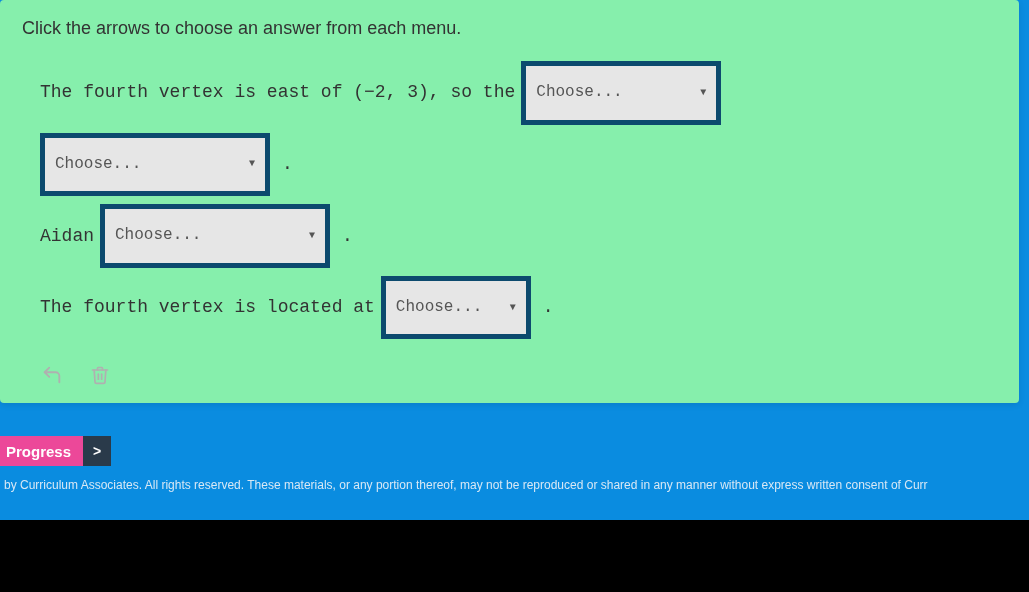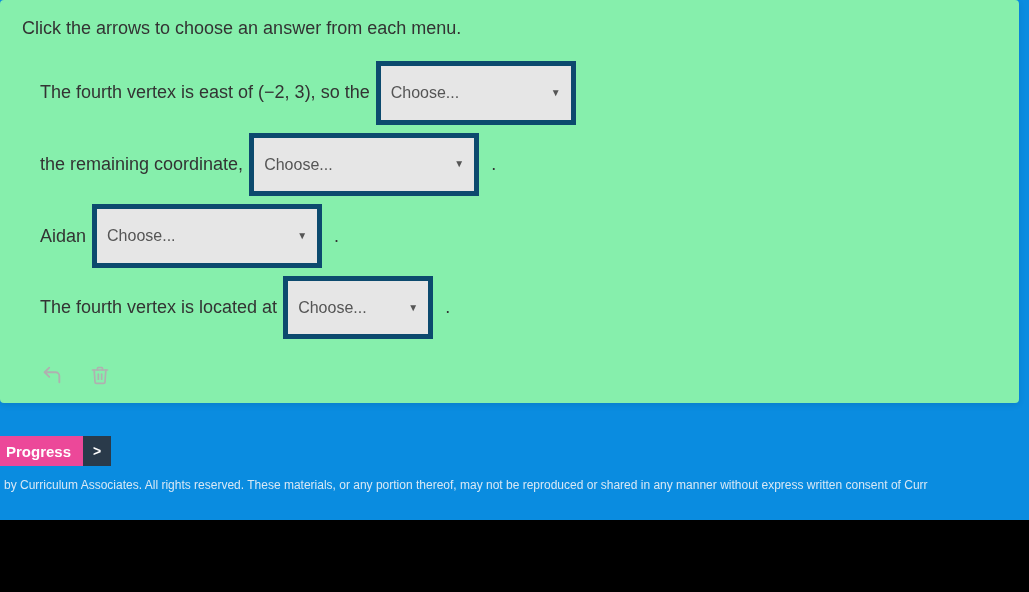--- a/index.html
+++ b/index.html
@@ -37,20 +37,21 @@
     line-height: 2.6;
     padding-left: 18px;
     text-indent: 0;
   }
   .line {
     margin-bottom: 8px;
     display: flex;
     flex-wrap: wrap;
     align-items: center;
     gap: 6px;
+    font-family: Liberation Mono, monospace;
   }
   .text-seg {
     font-size: 18px;
     color: #333;
     white-space: nowrap;
   }
   .point-ref {
     font-style: italic;
   }
   .dropdown {
@@ -154,21 +155,20 @@
 
       <div class="line">
         <span class="text-seg">The fourth vertex is east of (−2, 3), so the</span>
         <span class="dropdown w1">
           <span>Choose...</span>
           <span class="caret">▼</span>
         </span>
       </div>
 
       <div class="line">
-        <span class="text-seg">the remaining coordinate,</span>
         <span class="dropdown w2">
           <span>Choose...</span>
           <span class="caret">▼</span>
         </span>
         <span class="period">.</span>
       </div>
 
       <div class="line">
         <span class="text-seg">Aidan</span>
         <span class="dropdown w3">

